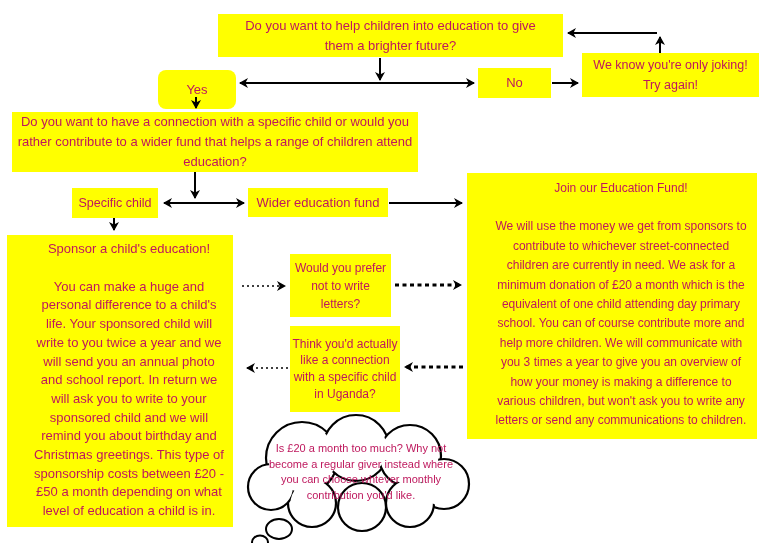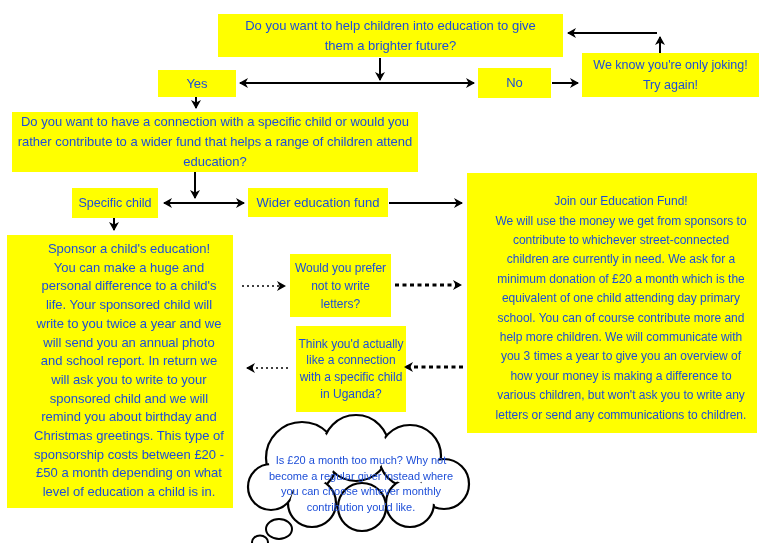--- a/index.html
+++ b/index.html
@@ -2,62 +2,62 @@
 <html><head>
 <meta charset="utf-8">
 <style>
   html, body { margin: 0; padding: 0; background: #ffffff; }
   .canvas {
     position: relative;
     width: 768px;
     height: 543px;
     background: #ffffff;
     font-family: "Liberation Sans", sans-serif;
-    color: #1d4ed8;
+    color: #be185d;
     overflow: hidden;
   }
   .node {
     position: absolute;
     background: #FFFF00;
     display: flex;
     flex-direction: column;
     align-items: center;
     justify-content: center;
     text-align: center;
     box-sizing: border-box;
     line-height: 20px;
     font-size: 13px;
   }
   .node.para  { justify-content: flex-end; padding-left: 24px; }
 
   
   .n-top      { left:218px; top:14px;  width:345px; height:43px; padding:0 12px; }
   .n-joking   { left:582px; top:53px;  width:177px; height:44px; font-size:12.5px; padding:0 8px; }
-  .n-yes      { left:158px; top:70px;  width:78px;  height:27px; }
+  .n-yes      { left:158px; top:70px;  width:78px;  height:39px;border-radius:8px; }
   .n-no       { left:478px; top:68px;  width:73px;  height:30px;text-align:right; }
   .n-q2       { left:12px;  top:112px; width:406px; height:60px; padding:8px 4px; }
   .n-specific { left:72px;  top:188px; width:86px;  height:30px; font-size:12.5px; }
   .n-wider    { left:248px; top:188px; width:140px; height:29px; }
   .n-sponsor  { left:7px;   top:235px; width:226px; min-height:251px; padding:5px 6px 6px; font-size:13px; line-height:18.7px; }
   .n-letters  { left:290px; top:254px; width:101px; height:63px; font-size:12px; line-height:18px; padding:0 2px; }
-  .n-uganda   { left:296px; top:326px; width:110px; height:86px; font-size:12px; line-height:16.6px; padding:0 2px; }
+  .n-uganda   { left:290px; top:326px; width:110px; height:86px; font-size:12px; line-height:16.6px; padding:0 2px; }
   .n-fund     { left:467px; top:173px; width:290px; min-height:260px; padding:6px 6px 8px; font-size:12px; line-height:19.4px; }
 
   .node .title { width:100%; }
-  .node .body  { width:100%; }
+  .node .body  { width:100%; margin-top:19px; }
 
   .arrow-layer {
     position: absolute;
     left: 0; top: 0;
     width: 768px; height: 543px;
     pointer-events: none;
   }
   .cloud-text {
     position: absolute;
-    left: 262px; top: 453px; width: 198px;
+    left: 262px; top: 441px; width: 198px;
     font-size: 11px; line-height: 15.5px;
     text-align: center;
   }
 </style>
 </head>
 <body>
 
 <div class="canvas">
 
   <div class="node n-top">Do you want to help children into education to give them a brighter future?</div>

